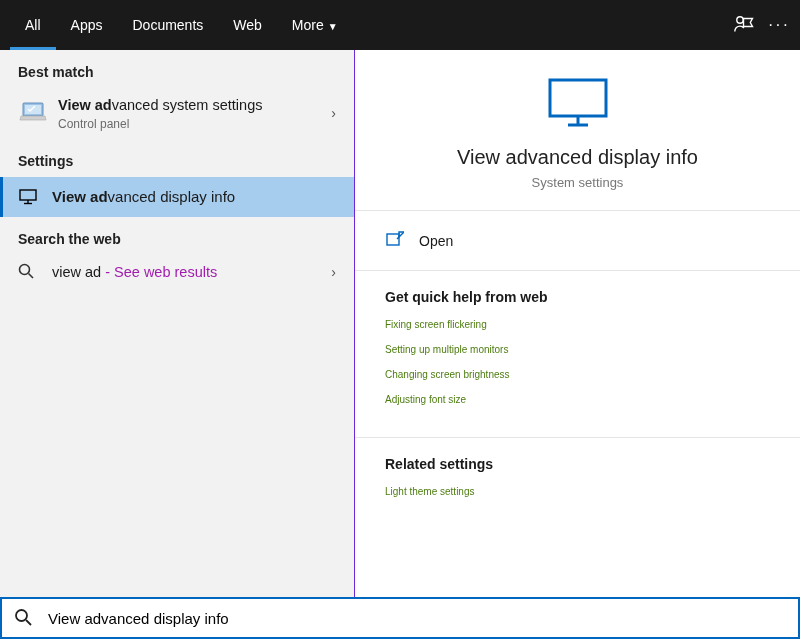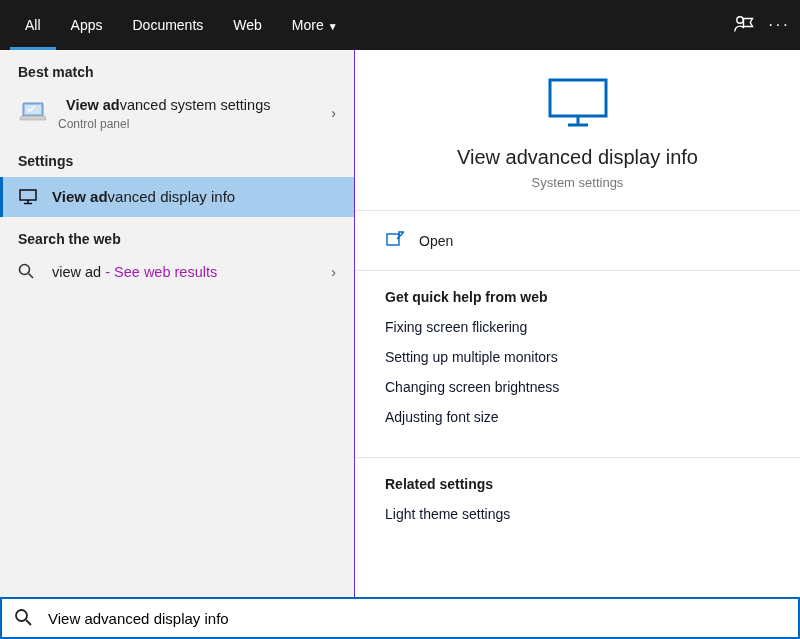--- a/index.html
+++ b/index.html
@@ -15,42 +15,42 @@
 
   
   .body { display: flex; height: calc(100% - 50px - 42px); }
 
   
   .left { width: 355px; background: #f2f2f2; border-right: 1px solid #6d28d9; }
   .section-header { font-weight: 600; font-size: 14px; padding: 14px 18px 8px 18px; color: #222; }
   .result { display: flex; align-items: center; padding: 8px 18px; cursor: pointer; position: relative; }
   .result .res-icon { width: 30px; height: 30px; display: flex; align-items: center; justify-content: center; flex-shrink: 0; }
   .result .res-text { margin-left: 10px; flex: 1; }
-  .result .res-title { font-size: 14.5px; line-height: 1.3; margin-left: 8px; }
+  .result .res-title { font-size: 14.5px; line-height: 1.3; }
   .result .res-sub { font-size: 12px; color: #6b6b6b; margin-top: 2px; }
   .result .chevron { color: #555; font-size: 14px; position: absolute; right: 18px; }
   .match { font-weight: 700; }
   .result.selected { background: #a7cdee; }
   .result.selected::before { content: ""; position: absolute; left: 0; top: 0; bottom: 0; width: 3px; background: #0067c0; }
   .result.settings-row { padding: 10px 18px; }
   .result.settings-row .res-icon-small { width: 20px; height: 20px; display: flex; align-items: center; justify-content: center; flex-shrink: 0; }
   .result.settings-row .res-title { margin-left: 14px; font-size: 15px; }
 
   
   .right { flex: 1; background: #fff; display: flex; flex-direction: column; }
   .detail-header { text-align: center; padding: 28px 20px 20px 20px; }
   .detail-icon { margin: 0 auto 18px auto; width: 60px; height: 50px; }
   .detail-title { font-size: 20px; font-weight: 400; color: #222; }
   .detail-sub { font-size: 13px; color: #777; margin-top: 6px; }
   .divider { border-top: 1px solid #e5e5e5; }
   .action-row { display: flex; align-items: center; padding: 20px 30px; cursor: pointer; text-align: center; }
   .action-row .icon { width: 20px; color: #0067c0; margin-right: 14px; }
   .section-block { padding: 18px 30px; }
   .section-block .block-title { font-weight: 600; font-size: 14px; margin-bottom: 14px; }
-  .section-block .block-item { font-size: 14px; color: #0f172a; margin-bottom: 14px; cursor: pointer; }
+  .section-block .block-item { font-size: 10px; color: #4d7c0f; margin-bottom: 14px; cursor: pointer; }
 
   
   .searchbar { position: absolute; bottom: 0; left: 0; right: 0; height: 42px; border: 2px solid #0067c0; background: #fff; display: flex; align-items: center; padding: 0 12px; }
   .searchbar .icon { width: 22px; color: #333; margin-right: 12px; }
   .searchbar input { border: none; outline: none; font-size: 15px; flex: 1; font-family: inherit; }
 
   
   .monitor-svg { display: block; }
 </style>
 </head>

